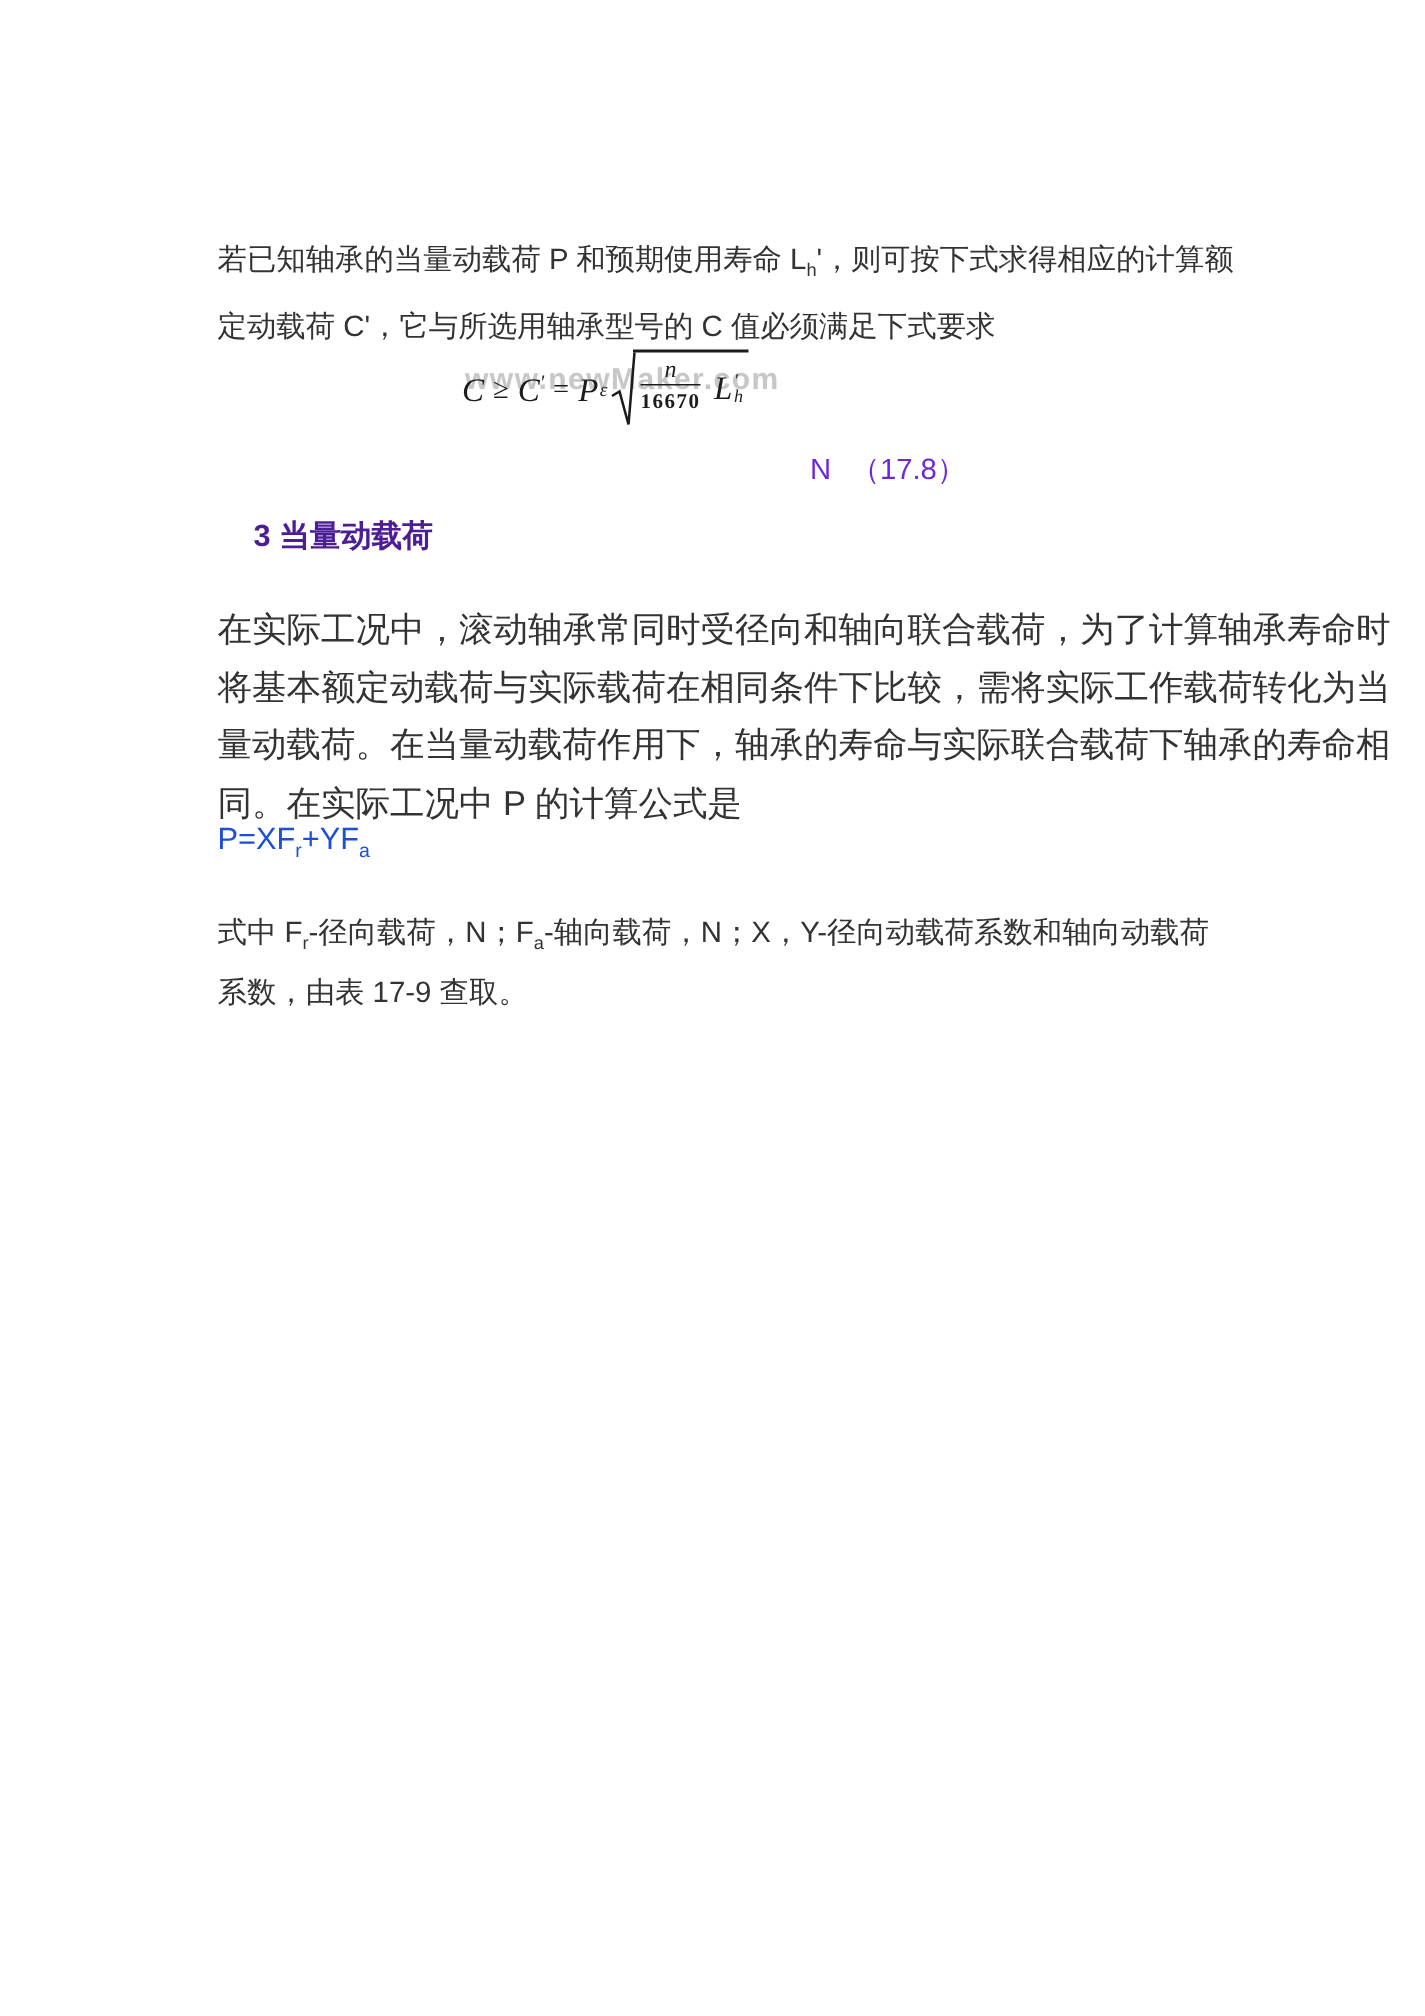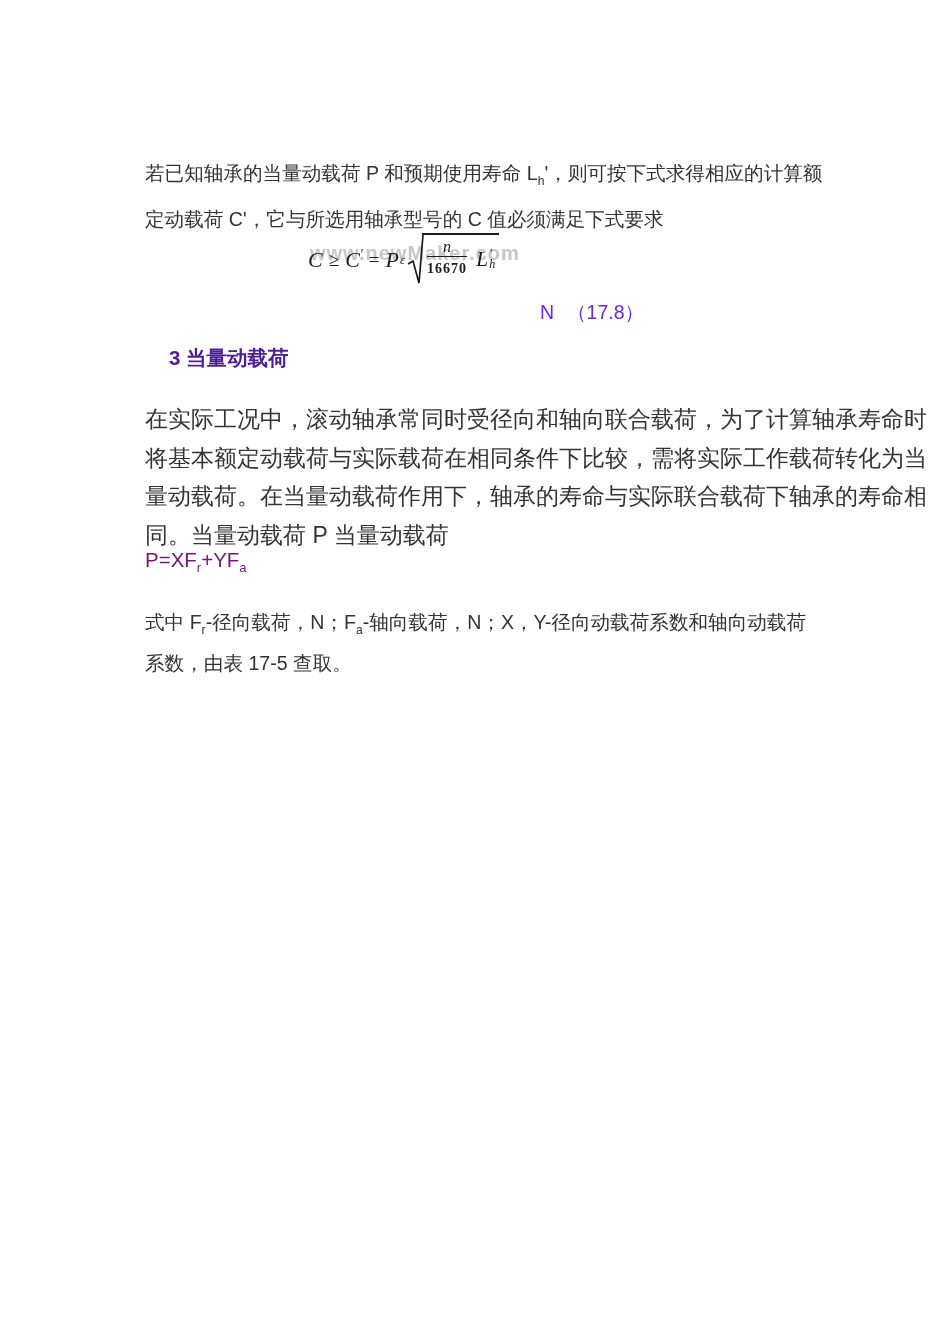--- a/index.html
+++ b/index.html
@@ -53,21 +53,21 @@
   #eqnum{position:absolute;left:540px;top:299px;font-size:19.5px;color:#6d28d9;}
   #eqnum .num-label{margin-left:13px;}
 
   
   #heading{position:absolute;left:145px;top:347px;font-size:20.5px;font-weight:bold;color:#4c1d95;line-height:22px;margin-left:24px;}
 
   
   #para2{top:400px;font-size:23px;line-height:38.6px;}
 
   
-  #formula2{position:absolute;left:145px;top:548px;font-size:20.5px;color:#701a75;line-height:24px;}
+  #formula2{position:absolute;left:145px;top:548px;font-size:20.5px;color:#1d4ed8;line-height:24px;}
   #formula2 sub{font-size:13px;}
 
   
   #para3{top:606px;font-size:19.6px;line-height:33.5px;}
 </style>
 </head>
 <body>
 
 <div class="page">
 
@@ -110,25 +110,25 @@
   <div id="eqnum">
     <span>N</span><span class="num-label">（17.8）</span>
   </div>
 
   <div id="heading">3 当量动载荷</div>
 
   <div class="para" id="para2">
     <div class="line">在实际工况中，滚动轴承常同时受径向和轴向联合载荷，为了计算轴承寿命时</div>
     <div class="line">将基本额定动载荷与实际载荷在相同条件下比较，需将实际工作载荷转化为当</div>
     <div class="line">量动载荷。在当量动载荷作用下，轴承的寿命与实际联合载荷下轴承的寿命相</div>
-    <div class="line">同。当量动载荷 P 当量动载荷</div>
+    <div class="line">同。在实际工况中 P 的计算公式是</div>
   </div>
 
   <div id="formula2">
     <span>P=XF</span><sub>r</sub><span>+YF</span><sub>a</sub>
   </div>
 
   <div class="para" id="para3">
     <div class="line"><span>式中 F</span><sub>r</sub><span>-径向载荷，N；F</span><sub>a</sub><span>-轴向载荷，N；X，Y-径向动载荷系数和轴向动载荷</span></div>
-    <div class="line">系数，由表 17-5 查取。</div>
+    <div class="line">系数，由表 17-9 查取。</div>
   </div>
 
 </div>
 
 </body></html>

